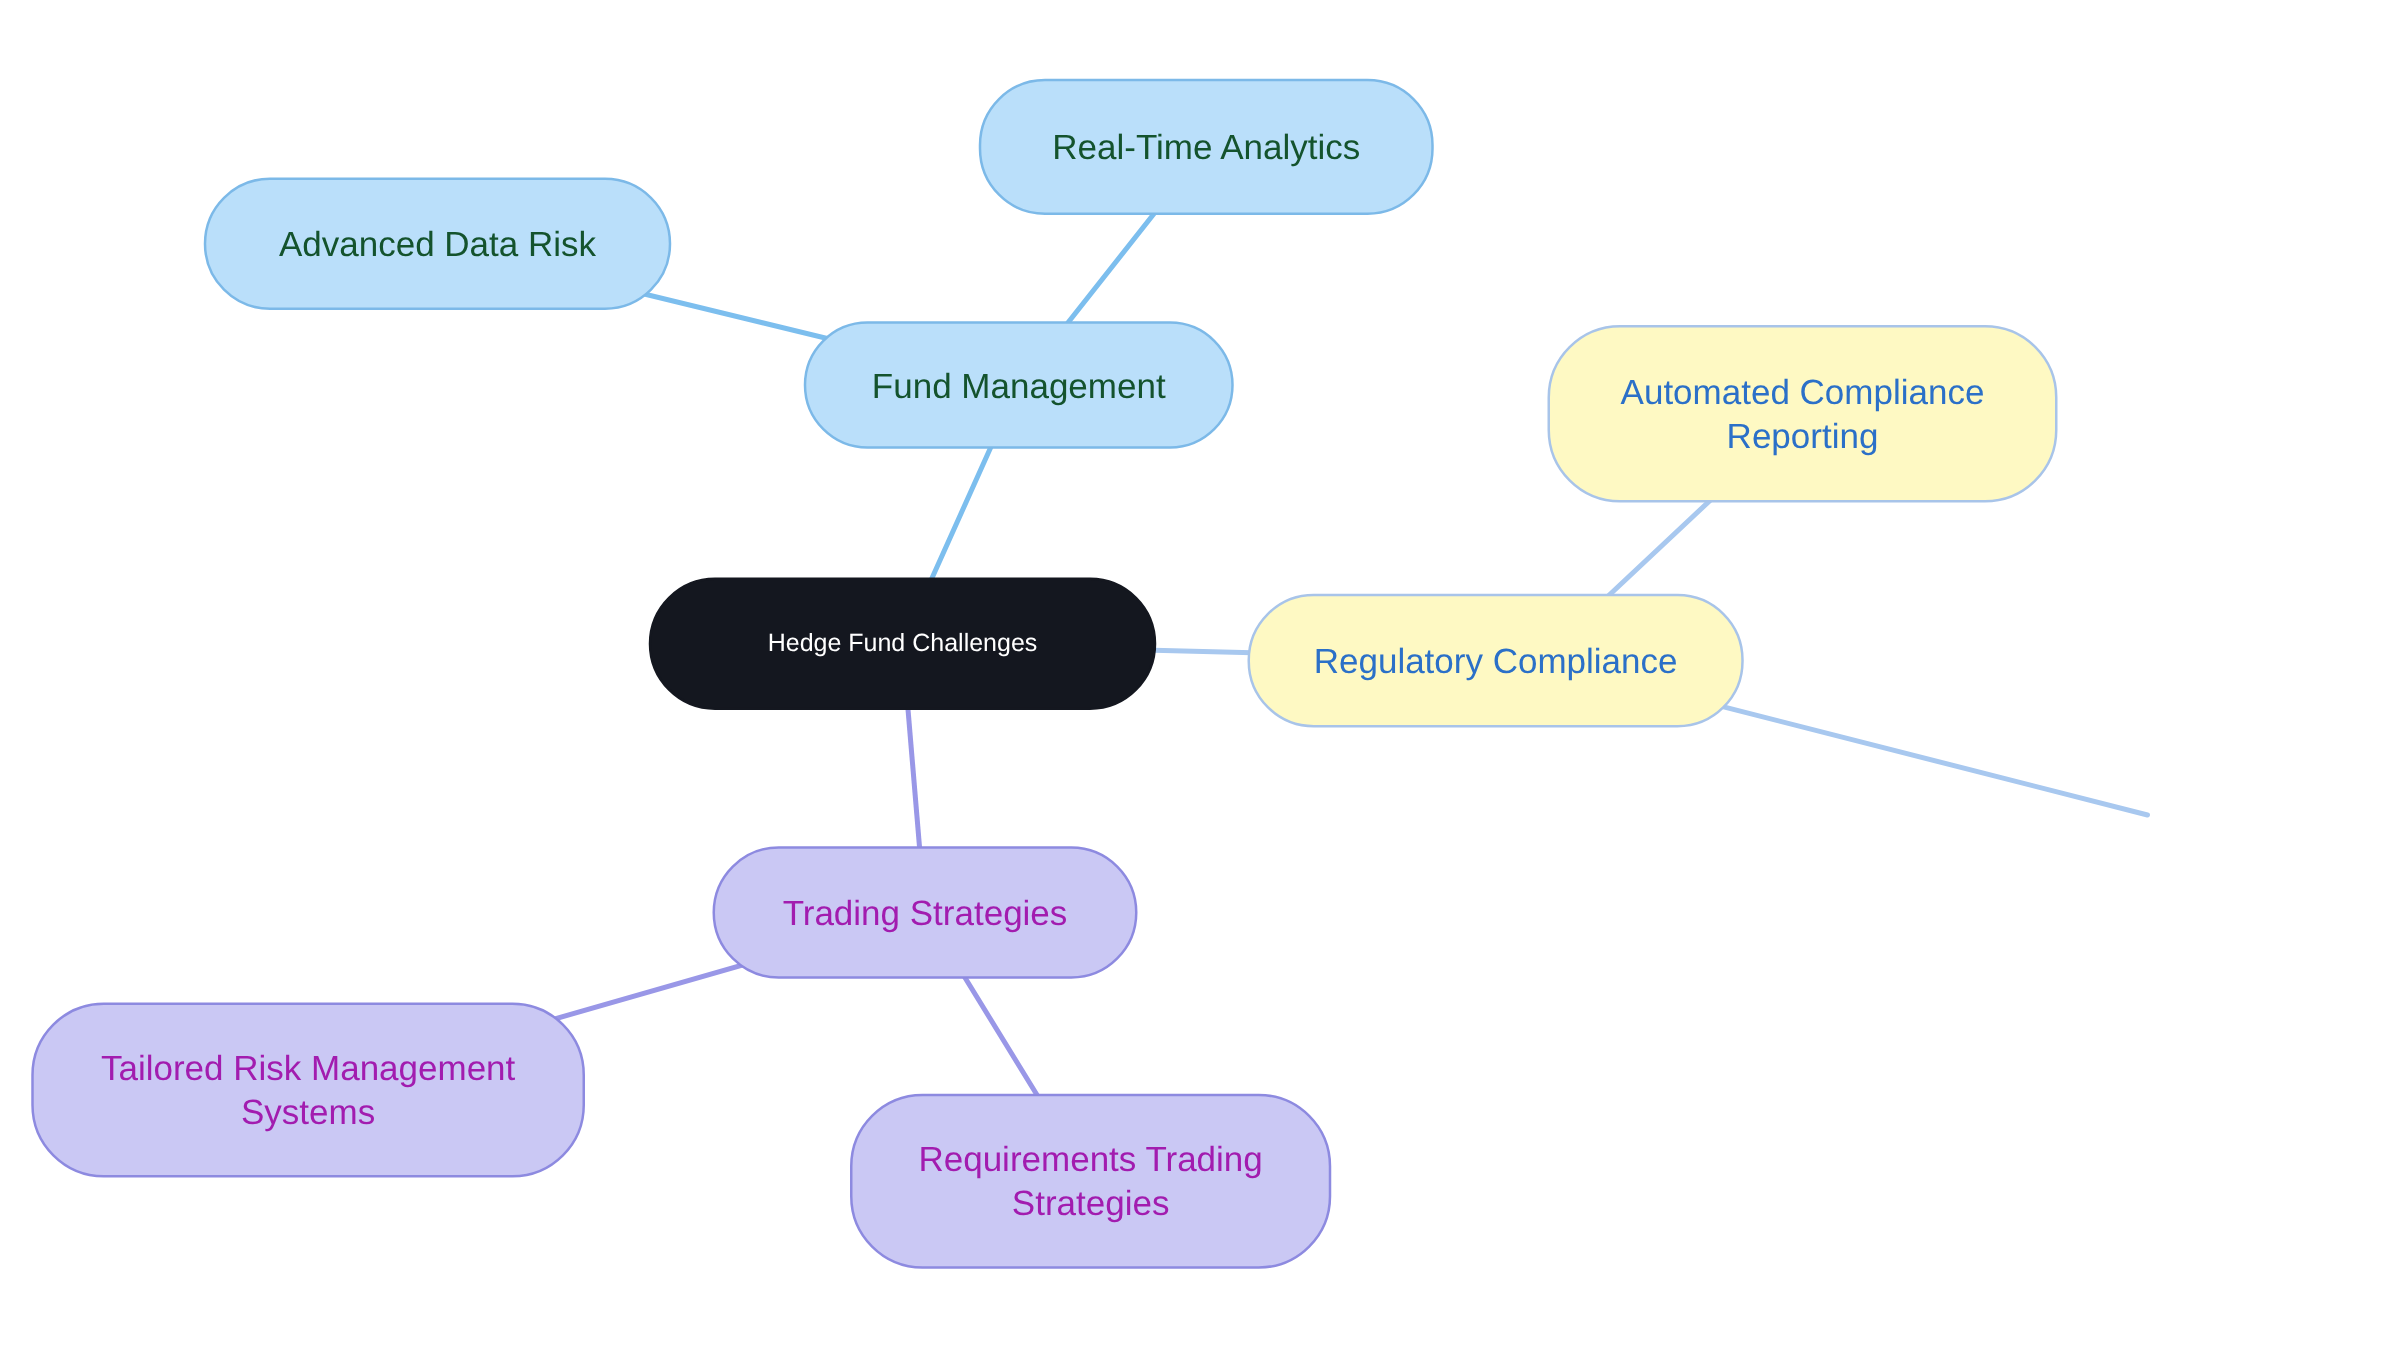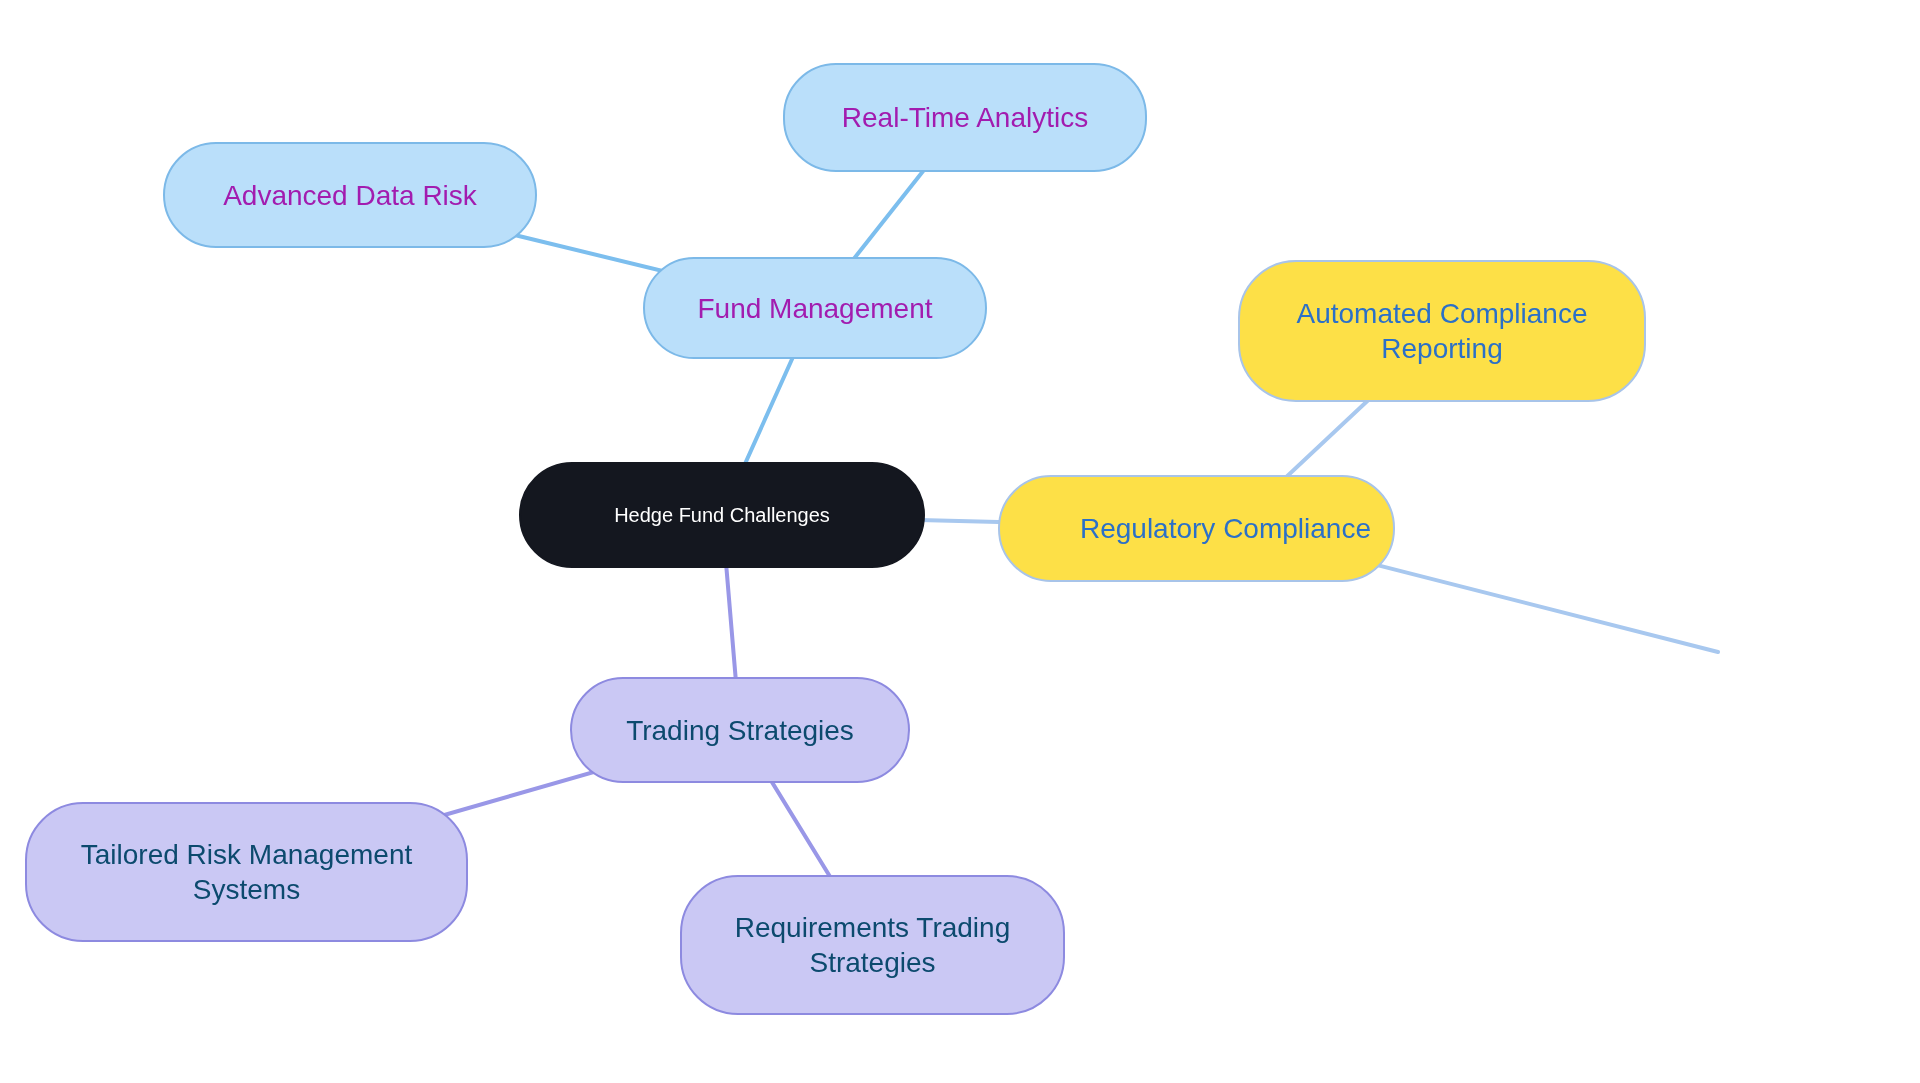--- a/index.html
+++ b/index.html
@@ -44,32 +44,31 @@
   }
   .node-center {
     background: #14171f;
     color: #ffffff;
     border-color: #14171f;
     font-size: 20px;
   }
   .node-blue {
     background: #badffa;
     border-color: #7cb9e8;
-    color: #a21caf;
+    color: #14532d;
   }
   .node-paleblue {
-    background: #fde047;
+    background: #fef9c3;
     border-color: #a8c4e9;
     color: #2b70c8;
-    justify-content: flex-end;
   }
   .node-lavender {
     background: #cac8f4;
     border-color: #8d8ae0;
-    color: #0c4a6e;
+    color: #a21caf;
   }
   .node-two-line { border-radius: 58px; }
 </style>
 </head>
 <body>
 
 <div id="canvas">
 
   <svg id="edges" viewBox="0 0 1920 1083" xmlns="http://www.w3.org/2000/svg">
     <line class="edge edge-dm" x1="815" y1="308" x2="722" y2="515"></line>

